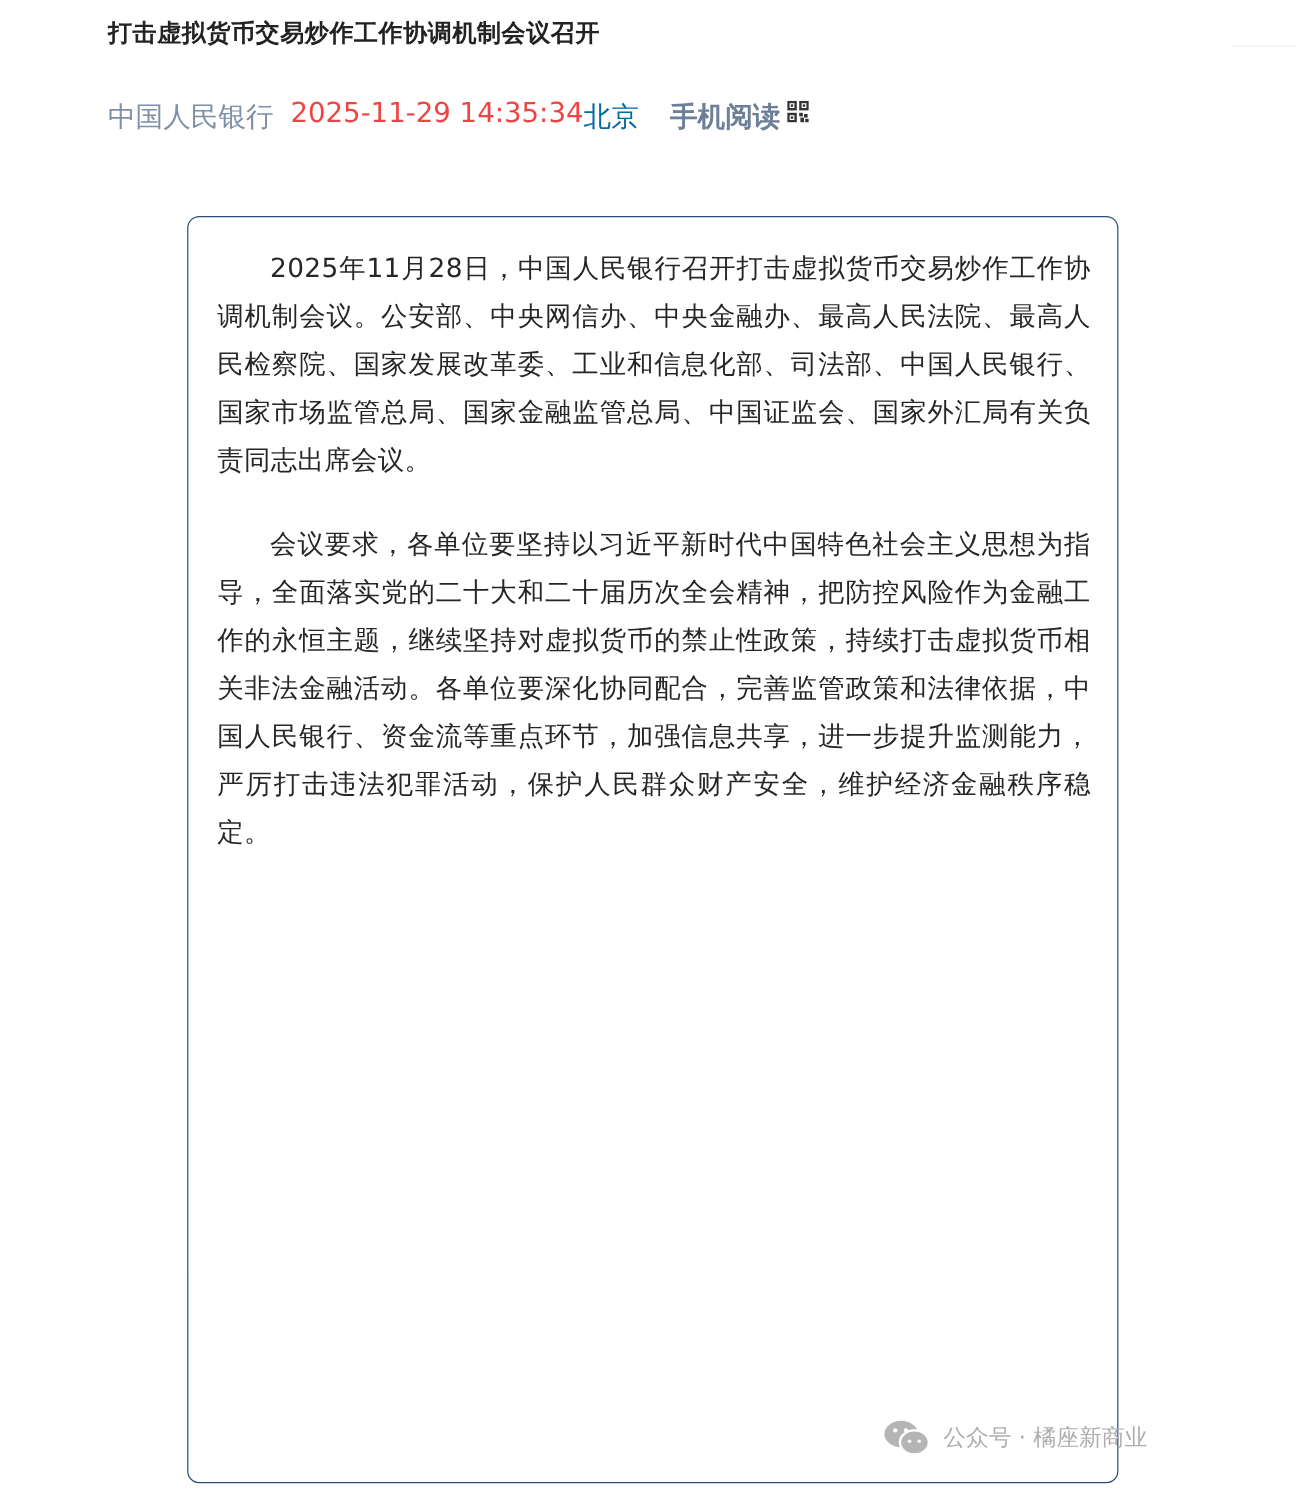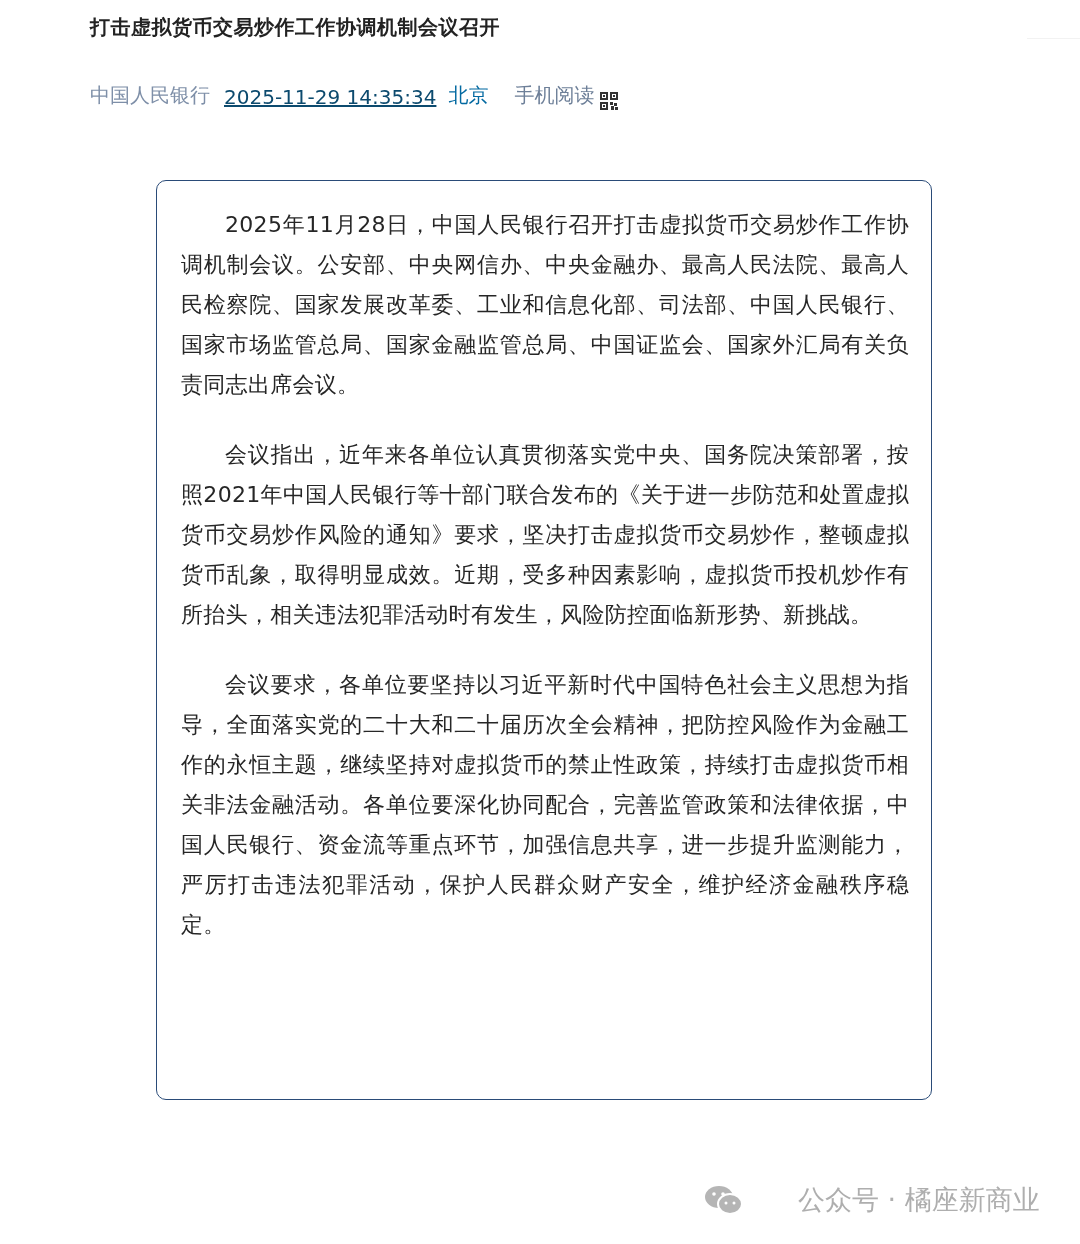--- a/index.html
+++ b/index.html
@@ -7,42 +7,41 @@
     body { position: relative; font-family: "DejaVu Sans", "Liberation Sans", sans-serif; color: #222; }
     .top-line { position: absolute; left: 1027px; top: 38px; width: 53px; height: 1px; background: #f2f2f2; }
     .title {
       position: absolute; left: 90px; top: 14px;
       font-size: 20px; font-weight: bold; color: #222; letter-spacing: 0.5px;
       white-space: nowrap;
       text-align: center;
     }
     .meta {
       position: absolute; left: 90px; top: 82px;
-      font-size: 20px; white-space: nowrap; display: flex; align-items: flex-end;
+      font-size: 23px; white-space: nowrap; display: flex; align-items: flex-start;
     }
     .meta .source { color: #7e8fa8; margin-right: 14px; }
-    .meta .time { color: #0c4a6e; margin-right: 12px; text-decoration: underline; }
+    .meta .time { color: #ef4444; margin-right: 0; }
     .meta .loc { color: #0369a1; margin-right: 26px; }
-    .meta .mobile { color: #6d7f98; margin-right: 6px; cursor: pointer; }
+    .meta .mobile { color: #6d7f98; margin-right: 6px; cursor: pointer; font-weight: bold; }
     .qr { width: 18px; height: 18px; display: inline-block; cursor: pointer; }
     .box {
-      position: absolute; left: 156px; top: 180px; width: 776px; height: 920px;
+      position: absolute; left: 156px; top: 180px; width: 776px; height: 1056px;
       border: 1.5px solid #2a4b78; border-radius: 10px;
       padding: 24px 22px 0 24px;
     }
     .para {
       font-size: 22px; line-height: 40px; color: #262626;
       text-indent: 2em; text-align: justify; margin-bottom: 30px;
       letter-spacing: 0.3px;
     }
     .watermark {
-      position: absolute; left: 704px; top: 1182px;
-      display: flex; align-items: center; font-size: 27px; color: #aeaeae;
+      position: absolute; left: 736px; top: 1182px;
+      display: flex; align-items: center; font-size: 19px; color: #aeaeae;
       white-space: nowrap;
-      gap: 44px;
     }
     .watermark svg { margin-right: 10px; }
   </style>
 </head>
 <body>
 
 <div class="top-line"></div>
 
 <h1 class="title">打击虚拟货币交易炒作工作协调机制会议召开</h1>
 
@@ -65,21 +64,20 @@
       <rect x="10" y="10" width="3" height="3" fill="#333"></rect>
       <rect x="14" y="11" width="3" height="3" fill="#333"></rect>
       <rect x="11" y="14" width="3" height="4" fill="#333"></rect>
       <rect x="15" y="15" width="3" height="3" fill="#333"></rect>
     </svg>
   </span>
 </div>
 
 <div class="box">
   <p class="para">2025年11月28日，中国人民银行召开打击虚拟货币交易炒作工作协调机制会议。公安部、中央网信办、中央金融办、最高人民法院、最高人民检察院、国家发展改革委、工业和信息化部、司法部、中国人民银行、国家市场监管总局、国家金融监管总局、中国证监会、国家外汇局有关负责同志出席会议。</p>
-  <p class="para">会议指出，近年来各单位认真贯彻落实党中央、国务院决策部署，按照2021年中国人民银行等十部门联合发布的《关于进一步防范和处置虚拟货币交易炒作风险的通知》要求，坚决打击虚拟货币交易炒作，整顿虚拟货币乱象，取得明显成效。近期，受多种因素影响，虚拟货币投机炒作有所抬头，相关违法犯罪活动时有发生，风险防控面临新形势、新挑战。</p>
   <p class="para">会议要求，各单位要坚持以习近平新时代中国特色社会主义思想为指导，全面落实党的二十大和二十届历次全会精神，把防控风险作为金融工作的永恒主题，继续坚持对虚拟货币的禁止性政策，持续打击虚拟货币相关非法金融活动。各单位要深化协同配合，完善监管政策和法律依据，中国人民银行、资金流等重点环节，加强信息共享，进一步提升监测能力，严厉打击违法犯罪活动，保护人民群众财产安全，维护经济金融秩序稳定。</p>
 </div>
 
 <div class="watermark">
   <svg width="40" height="32" viewBox="0 0 40 32">
     <ellipse cx="15" cy="13" rx="14" ry="11" fill="#b5b5b5"></ellipse>
     <ellipse cx="26" cy="20" rx="12" ry="10" fill="#b5b5b5" stroke="#fff" stroke-width="2"></ellipse>
     <circle cx="10" cy="10" r="1.8" fill="#fff"></circle>
     <circle cx="19" cy="10" r="1.8" fill="#fff"></circle>
     <circle cx="22" cy="19" r="1.5" fill="#fff"></circle>

